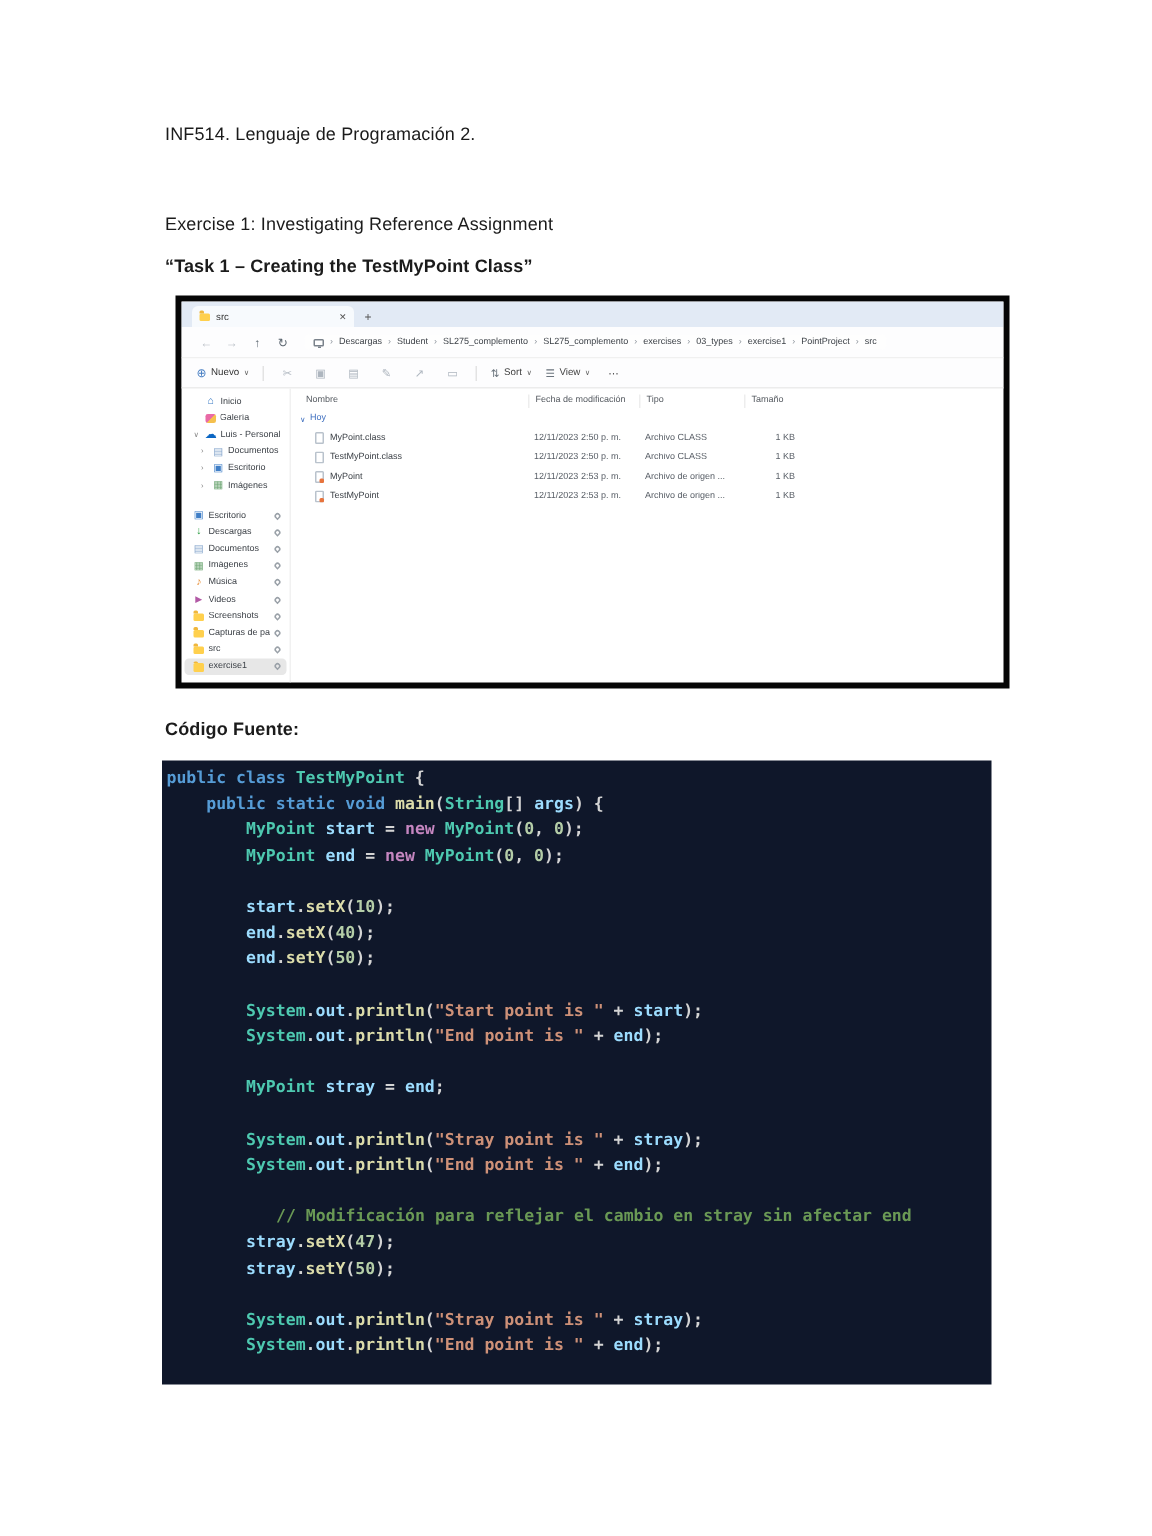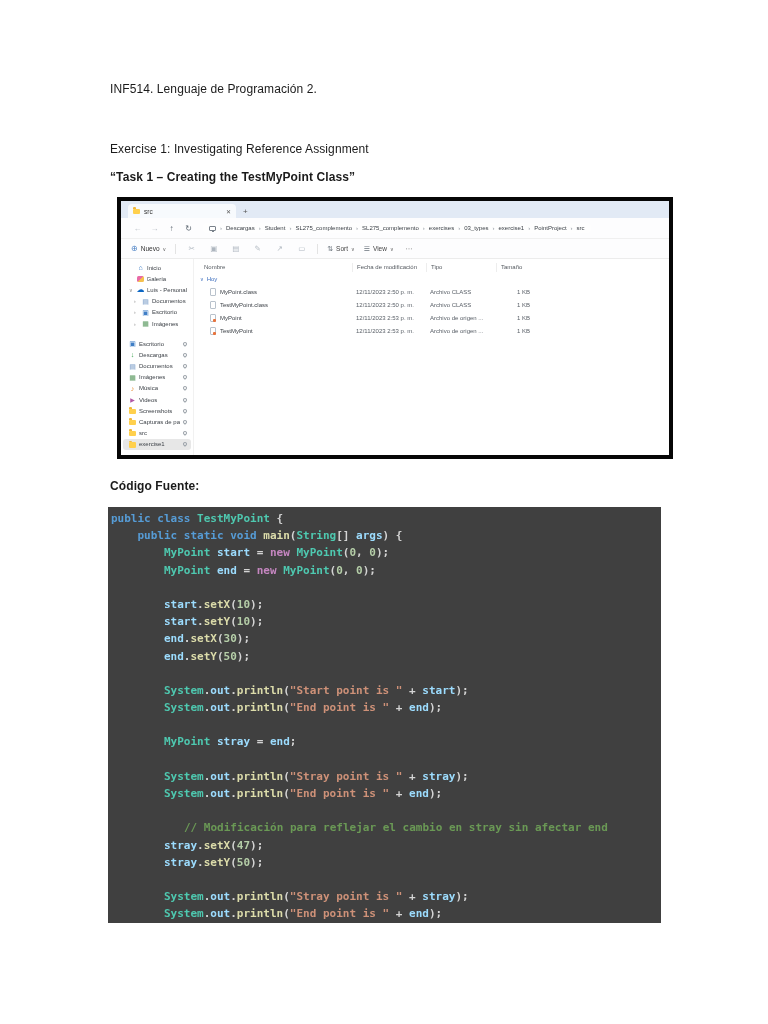--- a/index.html
+++ b/index.html
@@ -74,21 +74,21 @@
   .fl-group .gchev { font-size:5px; color:#3f6fbf; }
   .frow { display:flex; align-items:center; height:13.2px; margin-left:6px; }
   .frow .cell { font-size:6px; color:#3a3f45; padding-left:4px; white-space:nowrap; overflow:hidden; }
   .frow .name { display:flex; align-items:center; gap:4px; padding-left:10px; }
   .frow .c-date, .frow .c-type { color:#5a6068; }
   .frow .c-size { text-align:right; padding-right:14px; color:#5a6068; }
   .fico { width:6px; height:8px; background:#fff; border:1px solid #b9c2cc; border-radius:1px; position:relative; flex:0 0 auto; }
   .fico-java::after { content:""; position:absolute; right:-1px; bottom:-1px; width:3px; height:3px; background:#e8733c; border-radius:1px; }
 
   
-  #codeblock { position:absolute; left:108px; top:507px; width:553px; height:416px; background:#404040; padding:3px 0 0 3px; font-family:"DejaVu Sans Mono", monospace; font-size:11px; font-weight:600; overflow:hidden; }
+  #codeblock { position:absolute; left:108px; top:507px; width:553px; height:416px; background:#0f172a; padding:3px 0 0 3px; font-family:"DejaVu Sans Mono", monospace; font-size:11px; font-weight:600; overflow:hidden; }
   .code-line { height:17.2px; line-height:17.2px; white-space:pre; color:#d4d4d4; }
   .tk-kw { color:#569cd6; }
   .tk-ty { color:#4ec9b0; }
   .tk-fn { color:#dcdcaa;margin-top:45px; }
   .tk-va { color:#9cdcfe; }
   .tk-nw { color:#c586c0; }
   .tk-st { color:#ce9178; }
   .tk-nu { color:#b5cea8; }
   .tk-cm { color:#6a9955;margin-left:20px; }
   .tk-pl { color:#d4d4d4; }
@@ -313,22 +313,21 @@
 
   <div class="doc-text h-code">Código Fuente:</div>
 
   <div id="codeblock">
       <div class="code-line"><span class="tk-kw">public class </span><span class="tk-ty">TestMyPoint</span><span class="tk-pl"> {</span></div>
       <div class="code-line"><span class="tk-pl">    </span><span class="tk-kw">public static void </span><span class="tk-fn">main</span><span class="tk-pl">(</span><span class="tk-ty">String</span><span class="tk-pl">[] </span><span class="tk-va">args</span><span class="tk-pl">) {</span></div>
       <div class="code-line"><span class="tk-pl">        </span><span class="tk-ty">MyPoint</span><span class="tk-pl"> </span><span class="tk-va">start</span><span class="tk-pl"> = </span><span class="tk-nw">new</span><span class="tk-pl"> </span><span class="tk-ty">MyPoint</span><span class="tk-pl">(</span><span class="tk-nu">0</span><span class="tk-pl">, </span><span class="tk-nu">0</span><span class="tk-pl">);</span></div>
       <div class="code-line"><span class="tk-pl">        </span><span class="tk-ty">MyPoint</span><span class="tk-pl"> </span><span class="tk-va">end</span><span class="tk-pl"> = </span><span class="tk-nw">new</span><span class="tk-pl"> </span><span class="tk-ty">MyPoint</span><span class="tk-pl">(</span><span class="tk-nu">0</span><span class="tk-pl">, </span><span class="tk-nu">0</span><span class="tk-pl">);</span></div>
       <div class="code-line">&nbsp;</div>
       <div class="code-line"><span class="tk-pl">        </span><span class="tk-va">start</span><span class="tk-pl">.</span><span class="tk-fn">setX</span><span class="tk-pl">(</span><span class="tk-nu">10</span><span class="tk-pl">);</span></div>
-      <div class="code-line"><span class="tk-pl">        </span><span class="tk-va">start</span><span class="tk-pl">.</span><span class="tk-fn">setY</span><span class="tk-pl">(</span><span class="tk-nu">10</span><span class="tk-pl">);</span></div>
-      <div class="code-line"><span class="tk-pl">        </span><span class="tk-va">end</span><span class="tk-pl">.</span><span class="tk-fn">setX</span><span class="tk-pl">(</span><span class="tk-nu">30</span><span class="tk-pl">);</span></div>
+      <div class="code-line"><span class="tk-pl">        </span><span class="tk-va">end</span><span class="tk-pl">.</span><span class="tk-fn">setX</span><span class="tk-pl">(</span><span class="tk-nu">40</span><span class="tk-pl">);</span></div>
       <div class="code-line"><span class="tk-pl">        </span><span class="tk-va">end</span><span class="tk-pl">.</span><span class="tk-fn">setY</span><span class="tk-pl">(</span><span class="tk-nu">50</span><span class="tk-pl">);</span></div>
       <div class="code-line">&nbsp;</div>
       <div class="code-line"><span class="tk-pl">        </span><span class="tk-ty">System</span><span class="tk-pl">.</span><span class="tk-va">out</span><span class="tk-pl">.</span><span class="tk-fn">println</span><span class="tk-pl">(</span><span class="tk-st">"Start point is "</span><span class="tk-pl"> + </span><span class="tk-va">start</span><span class="tk-pl">);</span></div>
       <div class="code-line"><span class="tk-pl">        </span><span class="tk-ty">System</span><span class="tk-pl">.</span><span class="tk-va">out</span><span class="tk-pl">.</span><span class="tk-fn">println</span><span class="tk-pl">(</span><span class="tk-st">"End point is "</span><span class="tk-pl"> + </span><span class="tk-va">end</span><span class="tk-pl">);</span></div>
       <div class="code-line">&nbsp;</div>
       <div class="code-line"><span class="tk-pl">        </span><span class="tk-ty">MyPoint</span><span class="tk-pl"> </span><span class="tk-va">stray</span><span class="tk-pl"> = </span><span class="tk-va">end</span><span class="tk-pl">;</span></div>
       <div class="code-line">&nbsp;</div>
       <div class="code-line"><span class="tk-pl">        </span><span class="tk-ty">System</span><span class="tk-pl">.</span><span class="tk-va">out</span><span class="tk-pl">.</span><span class="tk-fn">println</span><span class="tk-pl">(</span><span class="tk-st">"Stray point is "</span><span class="tk-pl"> + </span><span class="tk-va">stray</span><span class="tk-pl">);</span></div>
       <div class="code-line"><span class="tk-pl">        </span><span class="tk-ty">System</span><span class="tk-pl">.</span><span class="tk-va">out</span><span class="tk-pl">.</span><span class="tk-fn">println</span><span class="tk-pl">(</span><span class="tk-st">"End point is "</span><span class="tk-pl"> + </span><span class="tk-va">end</span><span class="tk-pl">);</span></div>
       <div class="code-line">&nbsp;</div>

